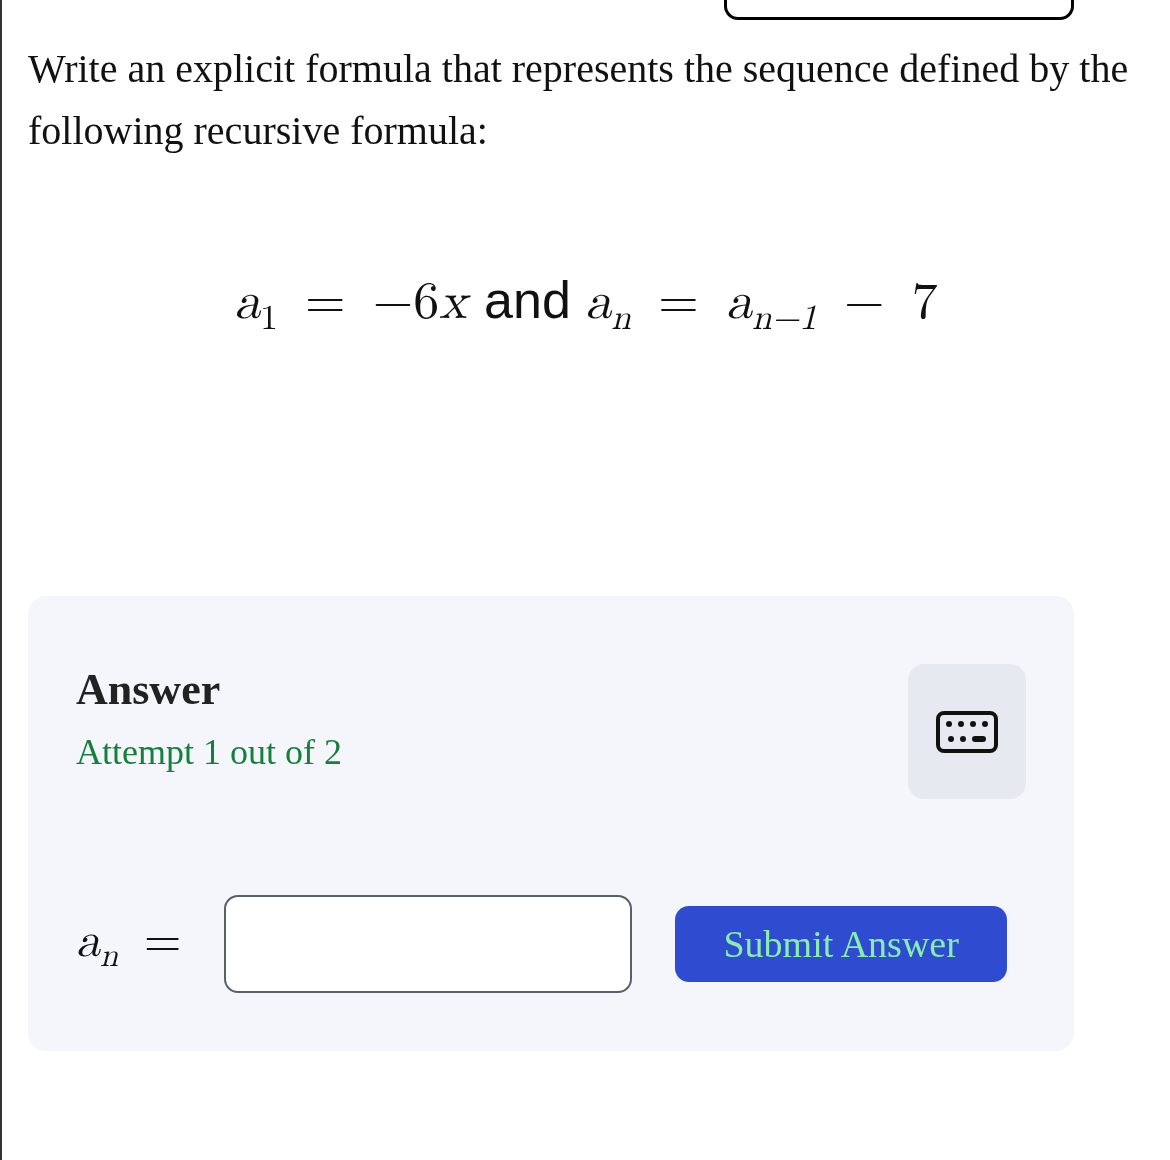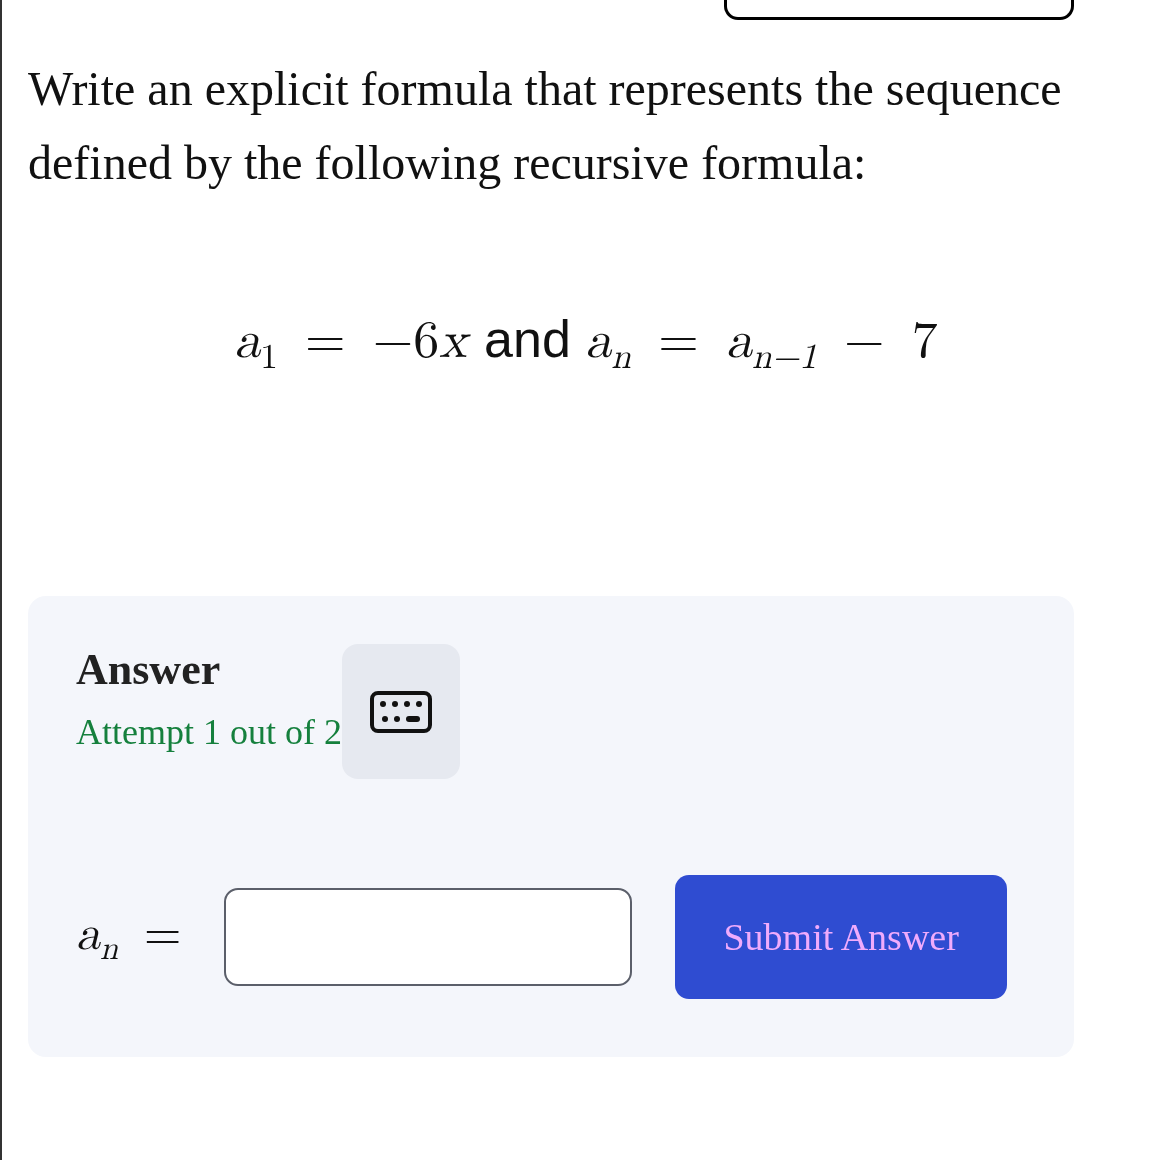--- a/index.html
+++ b/index.html
@@ -21,22 +21,22 @@
     position: absolute;
     top: 0;
     right: 96px;
     width: 350px;
     height: 20px;
     border: 3px solid #000;
     border-top: none;
     border-radius: 0 0 14px 14px;
   }
   .prompt {
-    padding: 52px 30px 0 26px;
-    font-size: 48px;
+    padding: 38px 30px 0 26px;
+    font-size: 40px;
     line-height: 1.55;
   }
   .formula-row {
     text-align: center;
     font-size: 52px;
     margin-top: 108px;
     font-family: 'Latin Modern Math', 'STIX Two Math', 'Cambria Math', Georgia, serif;
   }
   .formula-row .mi { font-style: italic; }
   .formula-row .sub { font-size: 0.68em; vertical-align: -0.32em; font-style: italic; }
@@ -48,21 +48,23 @@
     position: absolute;
     left: 26px;
     right: 96px;
     top: 596px;
     background: #f4f6fb;
     border-radius: 18px;
     padding: 48px 48px 58px 48px;
   }
   .answer-header {
     display: flex;
+    justify-content: space-between;
     align-items: flex-start;
+    margin-top: 20px;
   }
   .answer-title {
     font-family: Georgia, serif;
     font-weight: bold;
     font-size: 44px;
     color: #222;
     margin-bottom: 16px;
   }
   .attempt {
     font-size: 36px;
@@ -113,24 +115,24 @@
   .answer-input {
     width: 408px;
     height: 98px;
     border: 2px solid #5b5f6a;
     border-radius: 14px;
     font-size: 38px;
     padding: 0 16px;
     background: #fff;
   }
   .submit-btn {
-    height: 124px;
+    height: 76px;
     padding: 0 48px;
     background: #2f4cd1;
-    color: #f0abfc;
+    color: #86efac;
     border: none;
     border-radius: 14px;
     font-size: 38px;
     font-family: Georgia, serif;
     cursor: pointer;
   }
 </style>
 </head>
 <body>
 

